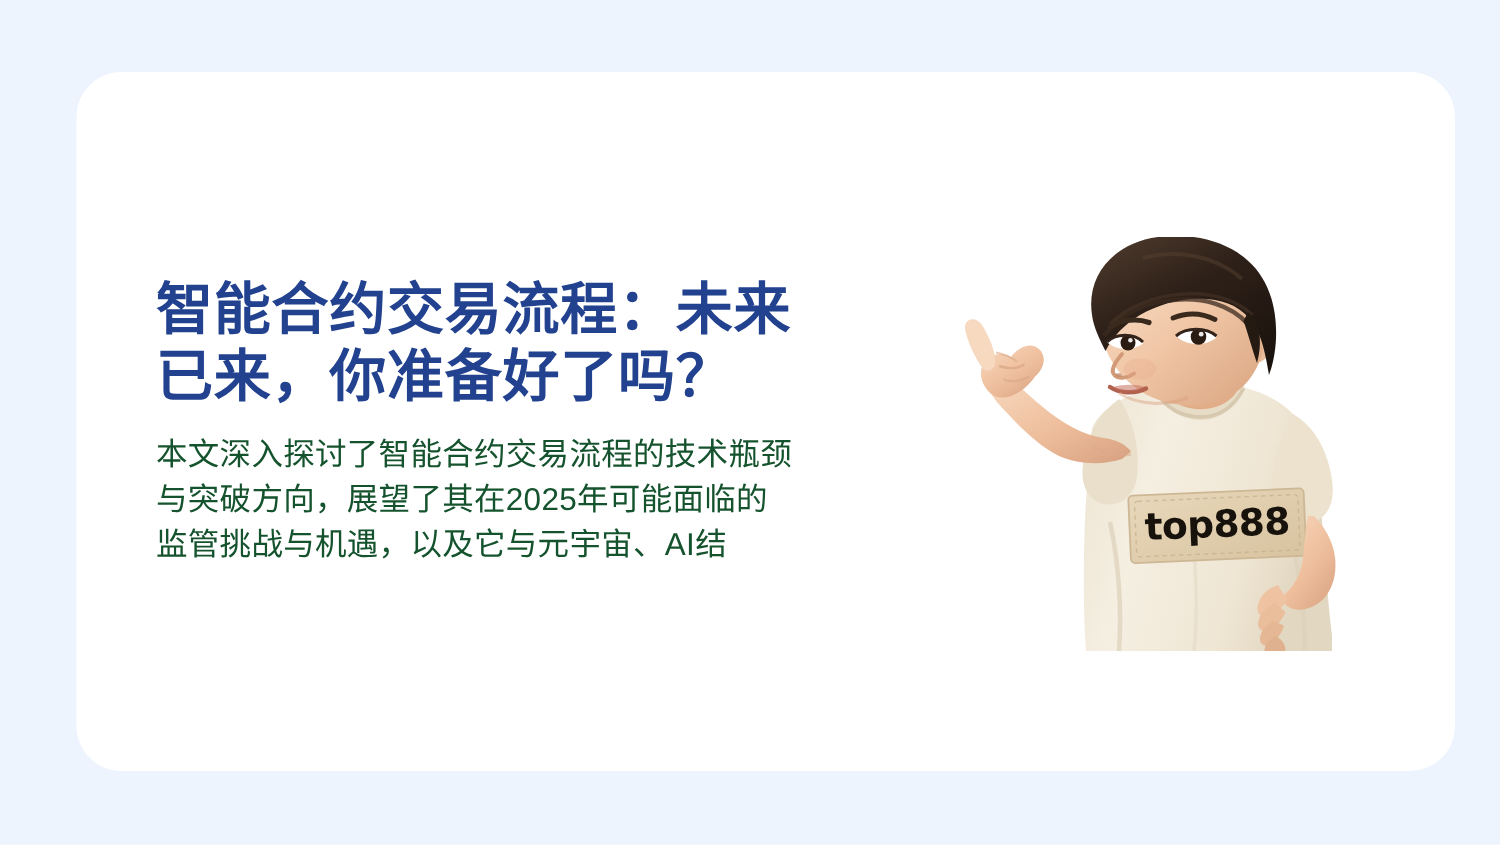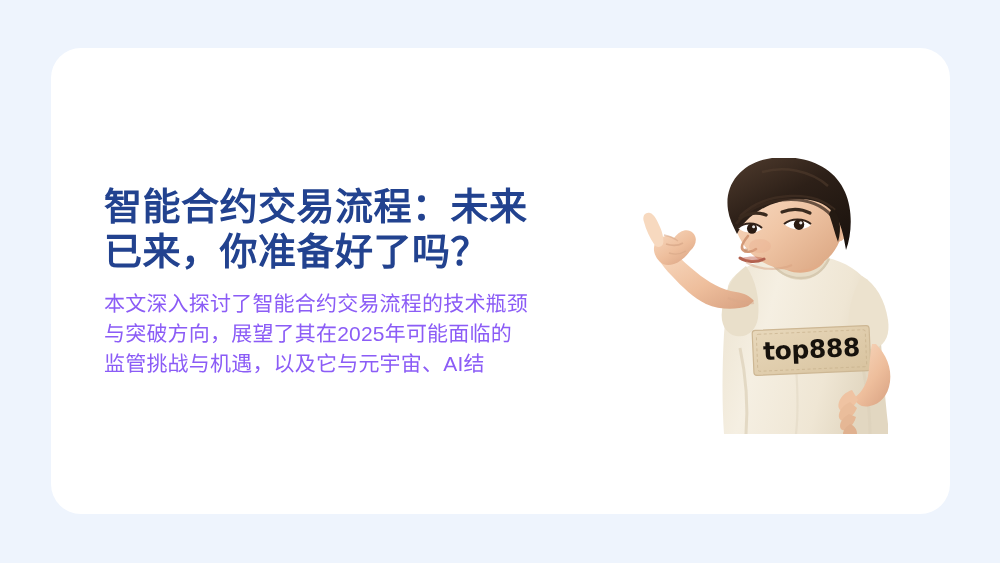--- a/index.html
+++ b/index.html
@@ -25,20 +25,21 @@
   
   #card {
     position: absolute;
     left: 51px;
     top: 48px;
     width: 899px;
     height: 466px;
     background: #ffffff;
     border-radius: 30px;
     overflow: hidden;
+    padding-left: 20px;
   }
 
   
   #text-block {
     position: absolute;
     left: 53px;      
     top: 137px;      
     width: 510px;
   }
 
@@ -48,21 +49,21 @@
     font-size: 38px;
     line-height: 45px;
     font-weight: 700;
     letter-spacing: 0.5px;
     white-space: pre-line;
   }
 
   #summary {
     margin: 0;
     padding-top: 14px;
-    color: #8b5cf6;
+    color: #14532d;
     font-size: 21px;
     line-height: 30px;
     font-weight: 500;
     letter-spacing: 0.2px;
     white-space: pre-line;
   }
 
   
   #photo {
     position: absolute;

